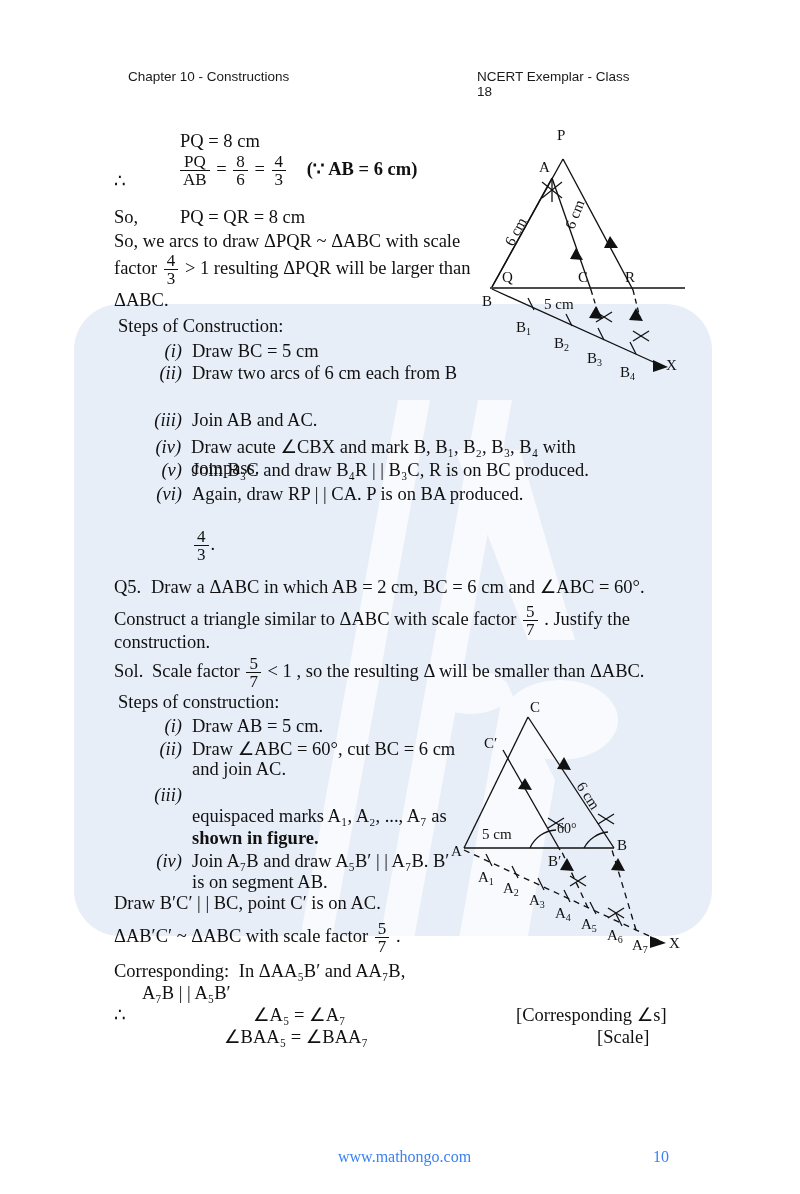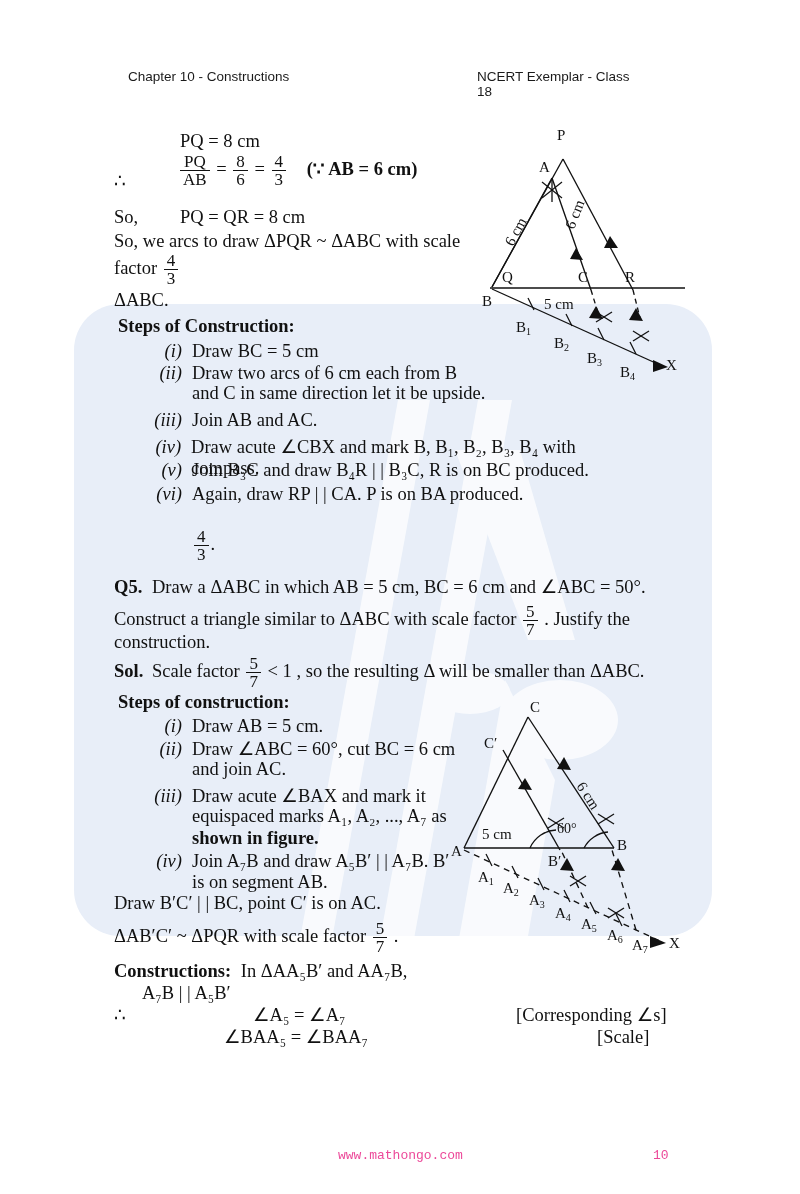--- a/index.html
+++ b/index.html
@@ -21,28 +21,28 @@
     position:absolute;left:74px;top:284px;width:638px;height:632px;
     background:#e8eef8;
     border-radius:46px;
     z-index:1;
   }
 
   
   .hdr{position:absolute;font-family:"Liberation Sans",sans-serif;font-size:13.5px;color:#1a1a1a;z-index:5;}
   .hdr-left{left:128px;top:49px;}
   .hdr-right{left:477px;top:49px;}
-  .ftr{position:absolute;font-family:Liberation Mono, monospace;font-size:13px;color:#ec4899;z-index:5;}
+  .ftr{position:absolute;font-family:Liberation Serif, serif;font-size:16px;color:#3b82f6;z-index:5;}
   .ftr-site{left:338px;top:1128px;}
   .ftr-page{left:653px;top:1128px;}
 
   
   .txt{position:absolute;z-index:4;white-space:nowrap;line-height:1.05;}
   .s18{font-size:18.5px;}
-  .b{font-weight:bold;}
+  .b{font-weight:normal;}
 
   
   .frac{display:inline-block;text-align:center;vertical-align:-0.55em;line-height:1.0;margin:0 2px;}
   .frac .num{display:block;padding:0 3px;font-size:0.92em;}
   .frac .den{display:block;padding:0 3px;border-top:1.3px solid #111;font-size:0.92em;text-align:right;}
 
   .row{position:absolute;z-index:4;display:flex;align-items:baseline;}
   .idx{display:inline-block;width:34px;text-align:right;font-style:italic;}
   .lblk{display:inline-block;}
 
@@ -97,36 +97,36 @@
   <div class="txt s18" style="left:180px;top:188px;">PQ = QR = 8 cm</div>
 
   <div class="txt s18" style="left:114px;top:212px;">So, we arcs to draw ΔPQR ~ ΔABC with scale</div>
 
   <div class="txt s18" style="left:114px;top:232px;">
     <span>factor</span>
     <span class="frac">
       <span class="num">4</span>
       <span class="den">3</span>
     </span>
+    <span>&gt; 1  resulting ΔPQR will be larger than</span>
   </div>
 
   <div class="txt s18" style="left:114px;top:271px;">ΔABC.</div>
 
   <div class="txt s18 b" style="left:118px;top:297px;">Steps of Construction:</div>
 
   <div class="row s18" style="left:148px;top:321px;">
     <span class="idx">(i)</span>
     <span class="lblk" style="margin-left:10px;">Draw BC = 5 cm</span>
   </div>
 
   <div class="row s18" style="left:148px;top:343px;">
     <span class="idx">(ii)</span>
     <span class="lblk" style="margin-left:10px;">Draw  two  arcs  of  6  cm  each  from  B</span>
   </div>
-  <div class="txt s18" style="left:192px;top:364px;">and C in same direction let it be upside.</div>
 
   <div class="row s18" style="left:148px;top:390px;">
     <span class="idx">(iii)</span>
     <span class="lblk" style="margin-left:10px;">Join AB and AC.</span>
   </div>
 
   <div class="row s18" style="left:148px;top:416px;">
     <span class="idx">(iv)</span>
     <span class="lblk" style="margin-left:10px;">Draw acute ∠CBX and mark B, B₁, B₂, B₃, B₄ with compass.</span>
   </div>
@@ -143,21 +143,21 @@
 
   <div class="txt s18" style="left:192px;top:508px;">
     <span class="frac">
       <span class="num">4</span>
       <span class="den">3</span>
     </span><span>.</span>
   </div>
 
   <div class="txt s18" style="left:114px;top:558px;">
     <span class="b">Q5.</span>
-    <span style="margin-left:5px;">Draw a ΔABC in which AB = 5 cm, BC = 6 cm and ∠ABC = 50°.</span>
+    <span style="margin-left:5px;">Draw a ΔABC in which AB = 2 cm, BC = 6 cm and ∠ABC = 60°.</span>
   </div>
 
   <div class="txt s18" style="left:114px;top:583px;">
     <span>Construct a triangle similar to ΔABC with scale factor</span>
     <span class="frac">
       <span class="num">5</span>
       <span class="den">7</span>
     </span>
     <span>. Justify  the</span>
   </div>
@@ -182,44 +182,43 @@
   </div>
 
   <div class="row s18" style="left:148px;top:718px;">
     <span class="idx">(ii)</span>
     <span class="lblk" style="margin-left:10px;">Draw ∠ABC = 60°, cut BC = 6 cm</span>
   </div>
   <div class="txt s18" style="left:192px;top:740px;">and join AC.</div>
 
   <div class="row s18" style="left:148px;top:765px;">
     <span class="idx">(iii)</span>
-    <span class="lblk" style="margin-left:10px;">Draw  acute  ∠BAX  and  mark  it</span>
   </div>
   <div class="txt s18" style="left:192px;top:787px;">equispaced marks A₁, A₂, ..., A₇ as</div>
   <div class="txt s18" style="left:192px;top:809px;font-weight:bold;">shown in figure.</div>
 
   <div class="row s18" style="left:148px;top:831px;">
     <span class="idx">(iv)</span>
     <span class="lblk" style="margin-left:10px;">Join A₇B and draw A₅B′ | | A₇B. B′</span>
   </div>
   <div class="txt s18" style="left:192px;top:853px;">is on segment AB.</div>
 
   <div class="txt s18" style="left:114px;top:874px;">Draw B′C′ | | BC, point C′ is on AC.</div>
 
   <div class="txt s18" style="left:114px;top:900px;">
-    <span>ΔAB′C′ ~ ΔPQR with scale factor</span>
+    <span>ΔAB′C′ ~ ΔABC with scale factor</span>
     <span class="frac">
       <span class="num">5</span>
       <span class="den">7</span>
     </span>
     <span>.</span>
   </div>
 
   <div class="txt s18" style="left:114px;top:942px;">
-    <span class="b">Constructions:</span>
+    <span class="b">Corresponding:</span>
     <span style="margin-left:5px;">In ΔAA₅B′ and AA₇B,</span>
   </div>
   <div class="txt s18" style="left:142px;top:964px;">A₇B | | A₅B′</div>
 
   <div class="txt s18" style="left:114px;top:986px;">∴</div>
   <div class="txt s18" style="left:253px;top:986px;">∠A₅ = ∠A₇</div>
   <div class="txt s18" style="left:516px;top:986px;">[Corresponding ∠s]</div>
 
   <div class="txt s18" style="left:224px;top:1008px;">∠BAA₅ = ∠BAA₇</div>
   <div class="txt s18" style="left:597px;top:1008px;">[Scale]</div>

